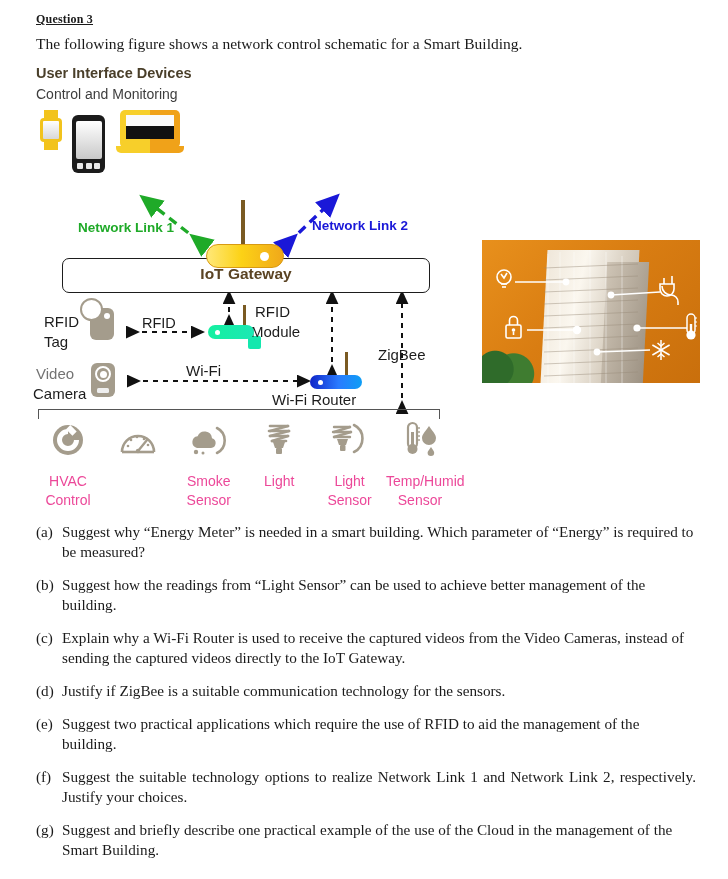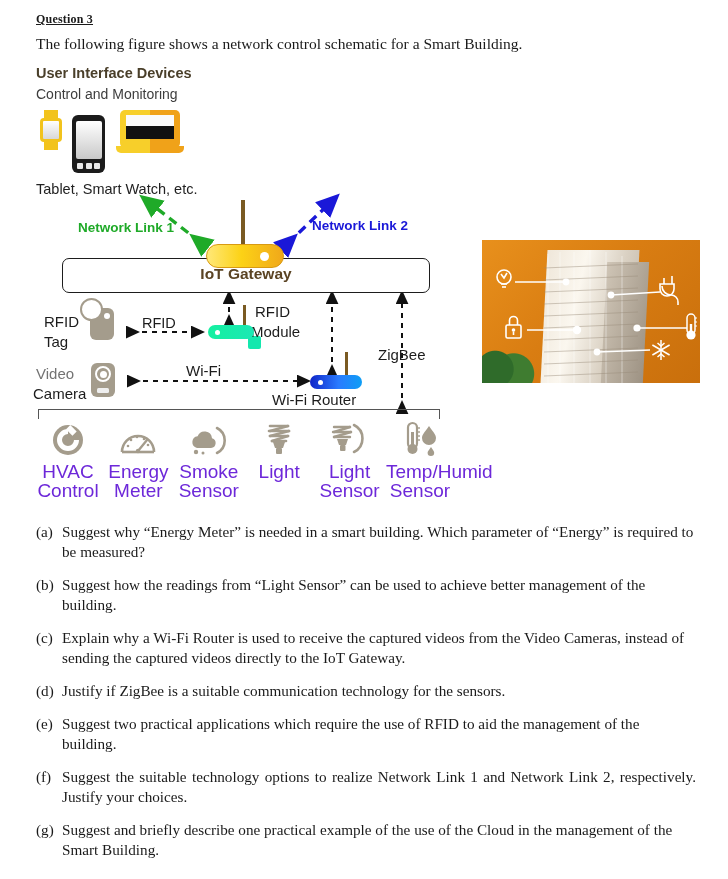--- a/index.html
+++ b/index.html
@@ -132,22 +132,22 @@
   .wifi-ant{position:absolute;left:345px;top:292px;width:3.4px;height:28px;background:#7a5a22;z-index:2;}
 
   
   .bracket{position:absolute;left:38px;top:349px;width:402px;height:10px;
       border-top:1.4px solid #555;border-left:1.4px solid #555;border-right:1.4px solid #555;
       box-sizing:border-box;}
   .sensors{position:absolute;left:34px;top:358px;width:420px;height:92px;
       display:flex;justify-content:space-between;}
   .sensor{width:68px;text-align:center;}
   .sensor .ic{height:40px;display:flex;align-items:flex-end;justify-content:center;}
-  .sensor .nm{font-family:"Liberation Sans", sans-serif;font-size:19px;
-      line-height:19px;color:#6d28d9;margin-top:4px;}
+  .sensor .nm{font-family:"Liberation Sans", sans-serif;font-size:14px;
+      line-height:19px;color:#ec4899;margin-top:14px;}
 
   
   .bld{position:absolute;left:482px;top:180px;width:218px;height:143px;overflow:hidden;
       background:linear-gradient(135deg,#e8901c 0%,#d97d12 45%,#c96f0c 100%);}
   .bld .twr{position:absolute;left:62px;top:10px;width:92px;height:133px;
       background:linear-gradient(100deg,#efe7da 0%,#fbf7ef 35%,#d9d0c2 70%,#bfb5a6 100%);
       transform:skewX(-3deg);}
   .bld .twr2{position:absolute;left:122px;top:22px;width:42px;height:121px;
       background:linear-gradient(100deg,#cfc5b6,#9d9283);transform:skewX(-3deg);}
   .bld .trees{position:absolute;left:0;bottom:0;width:66px;height:46px;
@@ -214,21 +214,20 @@
         <div class="b1"></div>
         <div class="b2"></div>
         <div class="b3"></div>
     </div>
     <div class="laptop">
       <div class="lid"></div>
         <div class="scr-w"></div>
         <div class="scr-k"></div>
         <div class="base"></div>
     </div>
-    <div class="lbl ui-caption">Tablet, Smart Watch, etc.</div>
 
 
     <div class="lbl nl1">Network Link 1</div>
     <div class="lbl nl2">Network Link 2</div>
 
     <div class="gw-ant"></div>
     <div class="gw-box"></div>
     <div class="gw-router">
         <span class="dot"></span>
       </div>
@@ -287,22 +286,20 @@
             <line x1="4" y1="30" x2="36" y2="30" stroke="#a49c8c" stroke-width="2.6"></line>
             <line x1="20" y1="29" x2="29" y2="18" stroke="#a49c8c" stroke-width="2.4" stroke-linecap="round"></line>
             <circle cx="20" cy="29" r="2.2" fill="#a49c8c"></circle>
             <circle cx="10" cy="24" r="1.3" fill="#a49c8c"></circle>
               <circle cx="13" cy="18" r="1.3" fill="#a49c8c"></circle>
             <circle cx="19" cy="15" r="1.3" fill="#a49c8c"></circle>
               <circle cx="26" cy="17" r="1.3" fill="#a49c8c"></circle>
             <circle cx="30" cy="23" r="1.3" fill="#a49c8c"></circle>
           </svg>
         </div>
-        <div class="nm"><span>Energy</span><br>
-          <span>Meter</span></div>
       </div>
 
       <div class="sensor">
         <div class="ic">
           <svg width="44" height="36" viewBox="0 0 44 36">
             <path d="M30 6 a14 14 0 0 1 0 25" fill="none" stroke="#a49c8c" stroke-width="2.6" stroke-linecap="round"></path>
             <path d="M10 26 a6 6 0 0 1 0.6 -11.8 a7.5 7.5 0 0 1 14.4 2 a5 5 0 0 1 -1 9.8 z" fill="#a49c8c"></path>
             <circle cx="9" cy="30" r="2.2" fill="#a49c8c"></circle>
               <circle cx="16" cy="31" r="1.5" fill="#a49c8c"></circle>
           </svg>

